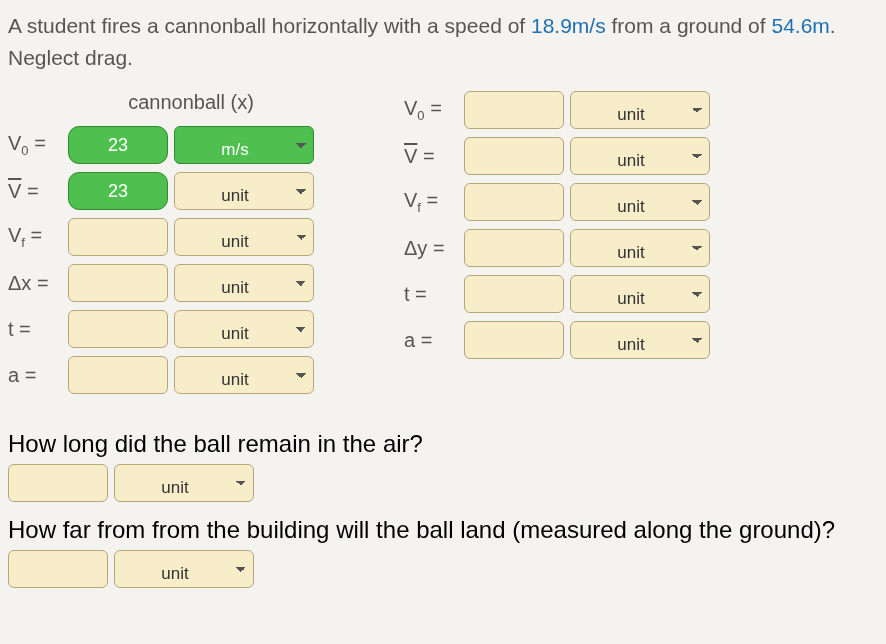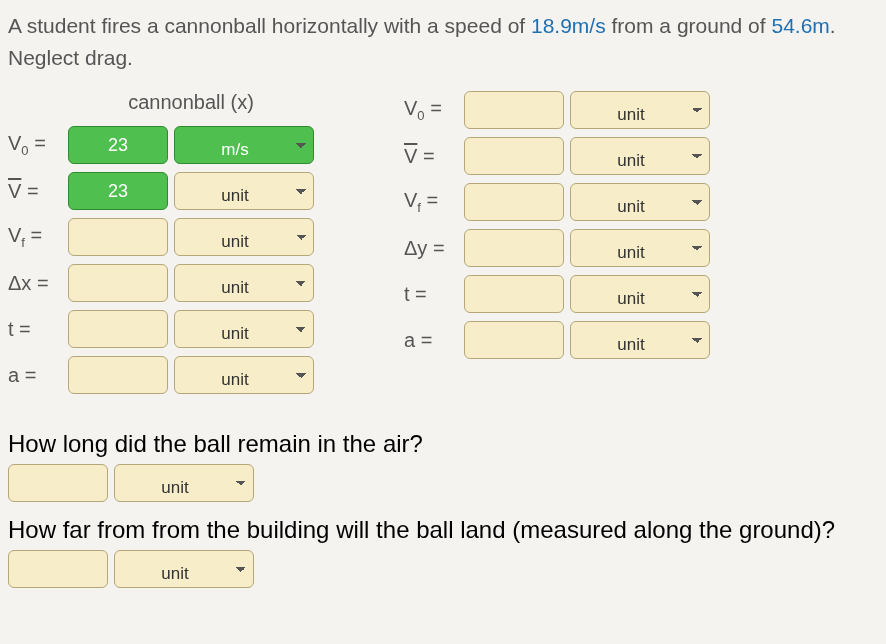--- a/index.html
+++ b/index.html
@@ -55,20 +55,21 @@
     font-size: 18px;
     text-align: center;
     padding: 4px;
     color: #333;
     margin-right: 6px;
   }
   .value-box.green {
     background: #4fbf4f;
     border-color: #2e8b2e;
     color: #fff;
+    border-radius: 11px;
   }
   .unit-box {
     width: 140px;
     height: 38px;
     border: 1px solid #b5a77a;
     border-radius: 6px;
     background: #f7edc9;
     font-size: 17px;
     text-align: center;
     padding: 12px 22px 4px 4px;

